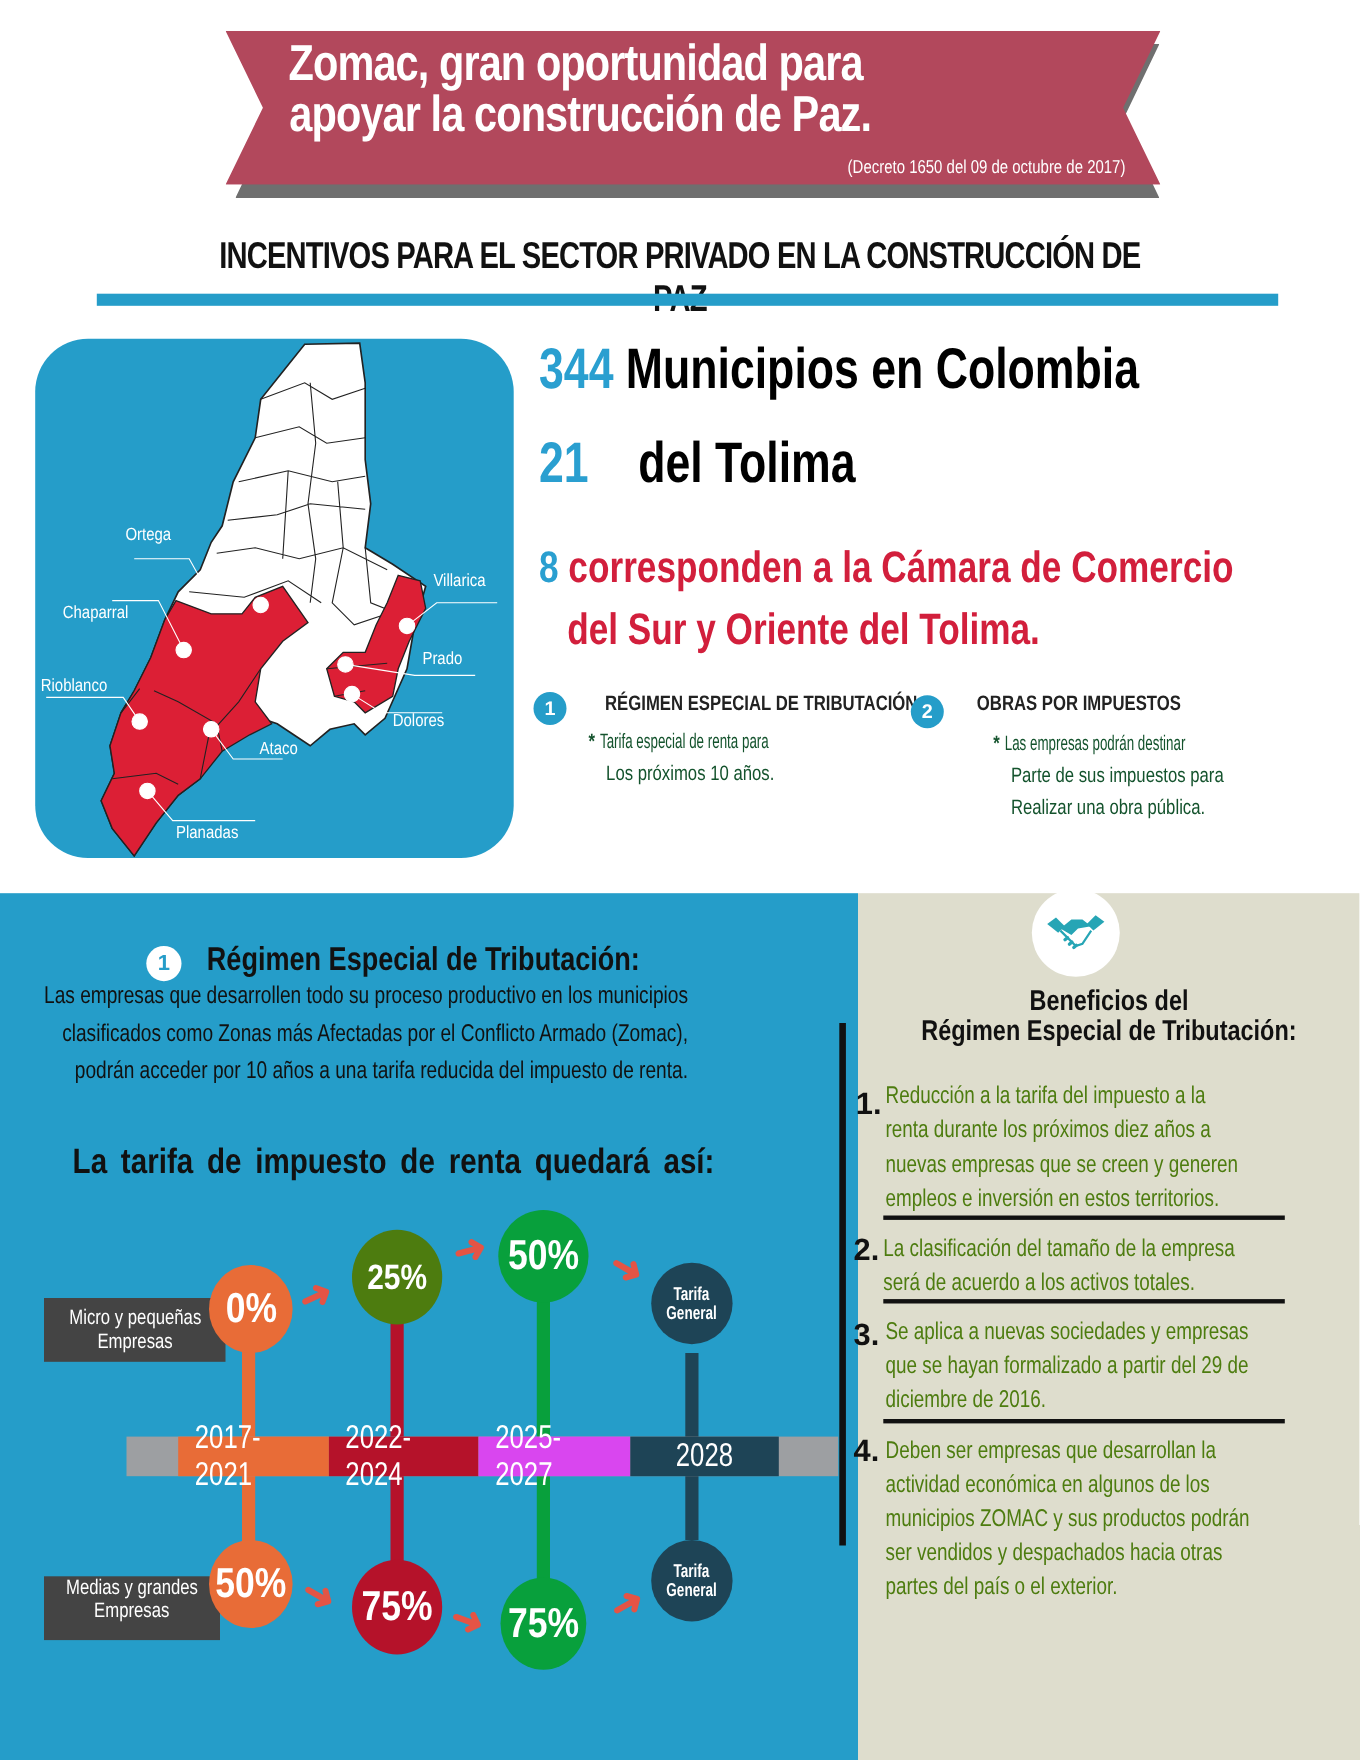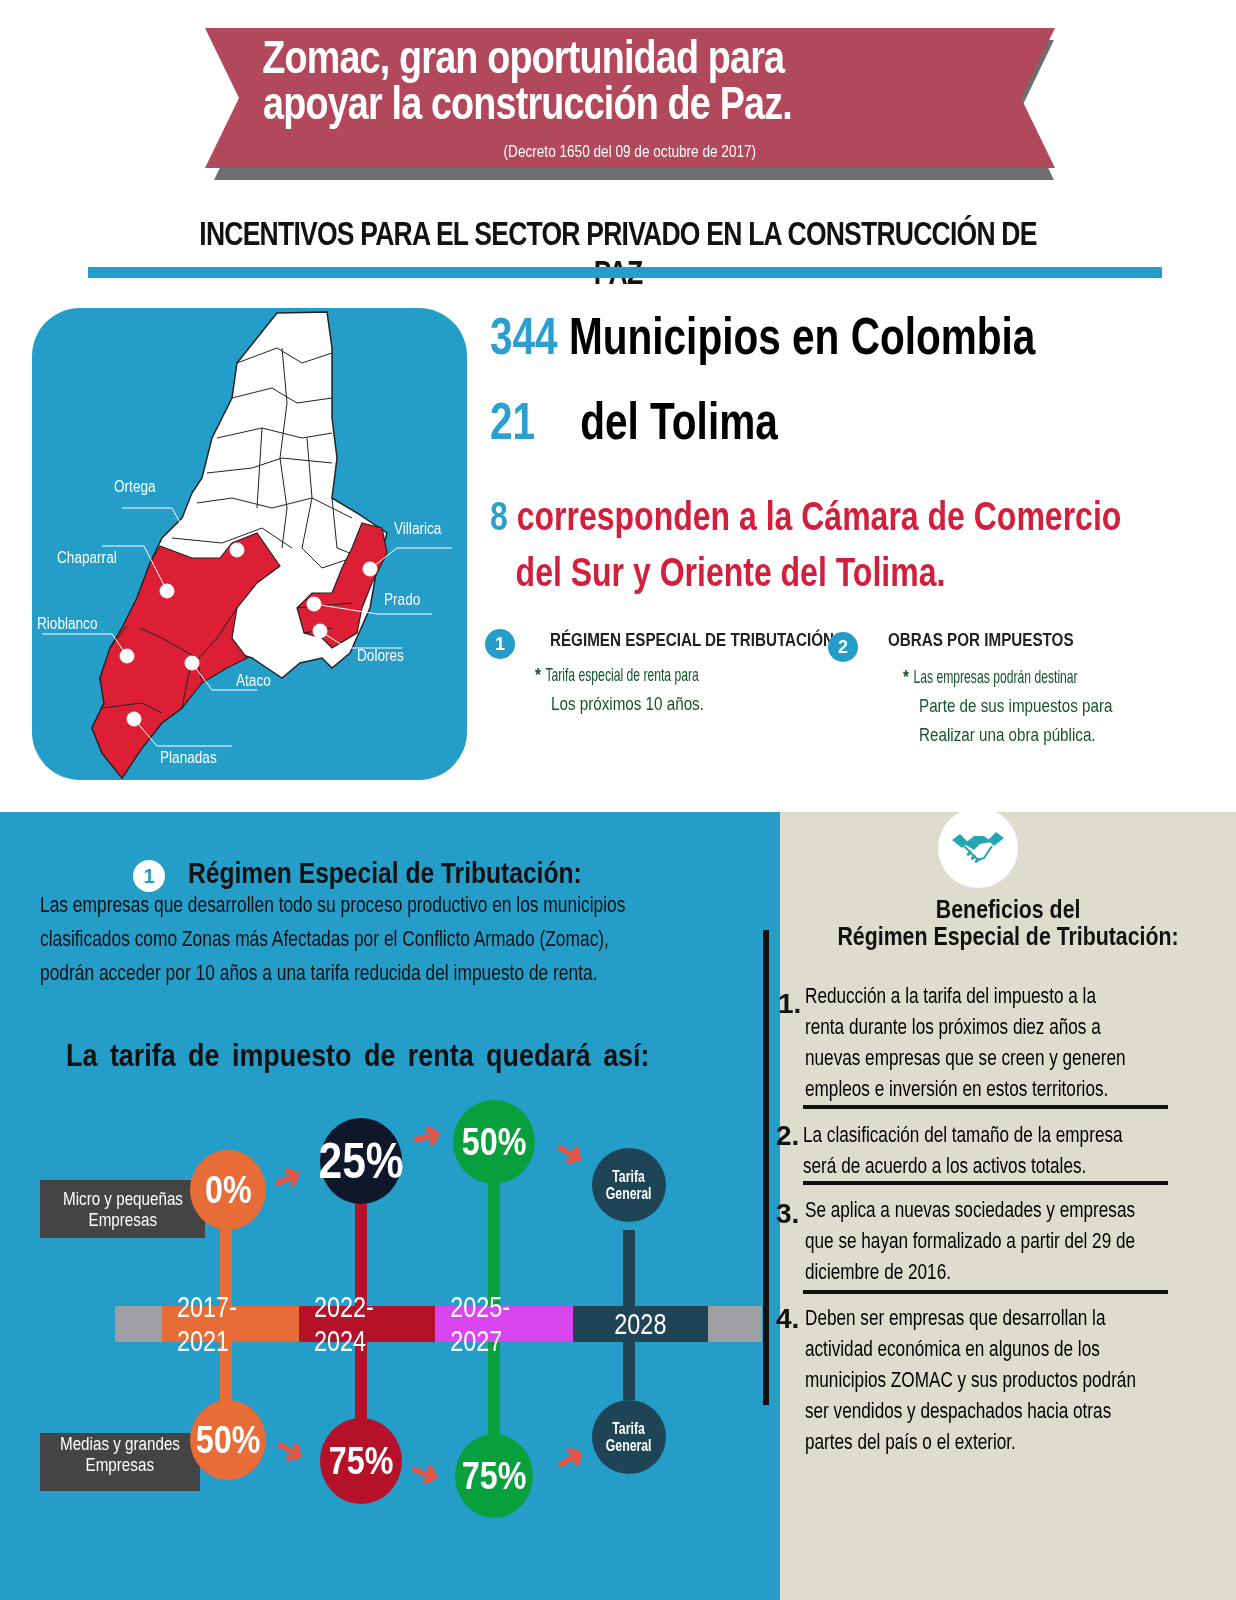--- a/index.html
+++ b/index.html
@@ -8,21 +8,21 @@
   .abs { position: absolute; }
 
   
   .banner-shadow { left: 214px; top: 40px; width: 840px; height: 140px; background: #6f6f6f;
      clip-path: polygon(0 0, 100% 0, 96% 50%, 100% 100%, 0 100%, 4% 50%); }
   .banner { left: 205px; top: 28px; width: 850px; height: 140px; background: #b2485c;
      clip-path: polygon(0 0, 100% 0, 96% 50%, 100% 100%, 0 100%, 4% 50%); }
   .banner-title { left: 205px; top: 34px; width: 850px; color: #fff;
      font-weight: bold; font-size: 46px; line-height: 46px; letter-spacing: -1px; }
   .banner-title span { display: inline-block; transform: scaleX(0.82); }
-  .banner-sub { left: 205px; top: 142px; width: 850px; text-align: center; color: #fff; font-size: 17px; }
+  .banner-sub { left: 205px; top: 142px; width: 850px; text-align: right; color: #fff; font-size: 17px; }
   .banner-sub span { display:inline-block; transform: scaleX(0.8); }
 
   .section-title { left: 80px; top: 214px; width: 1076px; text-align: center; font-weight: bold;
      font-size: 34px; color: #111; letter-spacing: -1px; }
   .section-title span { display:inline-block; transform: scaleX(0.78); }
   .blue-rule { left: 88px; top: 267px; width: 1074px; height: 11px; background: #259dc9; }
 
   
   .map-box { left: 32px; top: 308px; width: 435px; height: 472px; background: #259dc9; border-radius: 48px; overflow: hidden; }
   .map-label { color: #fff; font-weight: normal; font-size: 16px; position: absolute; }
@@ -38,39 +38,39 @@
      font-size: 18px; display: flex; align-items: center; justify-content: center; }
   .inc-title { font-size: 19px; font-weight: bold; color: #222; white-space: nowrap; }
   .inc-title span, .inc-body span { display:inline-block; transform: scaleX(0.8); transform-origin: left; }
   .inc-body { font-size: 19px; color: #14532d; line-height: 29px; white-space: nowrap; }
 
   
   .bottom-blue { left: 0; top: 812px; width: 780px; height: 788px; background: #259dc9; }
   .bottom-beige { left: 780px; top: 812px; width: 456px; height: 788px; background: #deddcd; }
   .reg-title { font-weight: bold; font-size: 30px; color: #111; white-space: nowrap; }
   .reg-title span { display:inline-block; transform: scaleX(0.82); transform-origin: left; }
-  .reg-body { font-size: 22px; line-height: 34px; color: #111; white-space: nowrap; }
+  .reg-body { font-size: 22px; line-height: 34px; color: #111; white-space: nowrap; text-align: right; }
   .reg-body div { transform: scaleX(0.79); transform-origin: left; }
 
   .tarifa-title { font-weight: bold; font-size: 32px; color: #111; white-space: nowrap; }
   .tarifa-title span { display:inline-block; transform: scaleX(0.84); transform-origin: left; word-spacing: 6px; }
 
   .company-label { background: #444; color: #fff; font-size: 19px; line-height: 21px; text-align: center; }
   .company-label span { display:inline-block; transform: scaleX(0.8); }
   .circle { position:absolute; border-radius: 50%; color:#fff; font-weight: bold; display:flex; align-items:center; justify-content:center; text-align:center; }
   .circle span { display:inline-block; transform: scaleX(0.85); }
   .stem { position:absolute; width: 12px; }
   .arrow { position:absolute; color:#e45445; font-size: 36px; font-weight:bold; line-height: 36px; }
   .tl-seg { position:absolute; top: 1306px; height: 36px; color:#fff; font-size: 30px; display:flex; align-items:center; justify-content:center; }
   .tl-seg span { display:inline-block; transform: scaleX(0.78); }
 
   .ben-title { left: 780px; width: 456px; text-align: center; font-weight: bold; font-size: 26px; line-height: 27px; color: #111; }
   .ben-title span { display:inline-block; transform: scaleX(0.82); }
   .ben-num { position:absolute; font-weight: bold; font-size: 28px; color:#111; }
-  .ben-text { position:absolute; font-size: 22px; line-height: 31px; color: #000000; white-space: nowrap; }
+  .ben-text { position:absolute; font-size: 22px; line-height: 31px; color: #4d7c0f; white-space: nowrap; }
   .ben-text div { transform: scaleX(0.78); transform-origin: left; }
   .ben-rule { position:absolute; left: 803px; width: 365px; height: 4px; background: #111; }
 </style>
 </head>
 <body>
 
 <div class="abs banner-shadow"></div>
 <div class="abs banner"></div>
 <div class="abs banner-title">
   <span>Zomac, gran oportunidad para</span><br>
@@ -187,21 +187,21 @@
     <span>2028</span>
   </div>
 
 <div class="abs company-label" style="left:40px;top:1180px;width:165px;height:58px;padding-top:8px">
   <span>Micro y pequeñas</span><br><span>Empresas</span>
 </div>
 <div class="circle" style="left:190px;top:1150px;width:76px;height:80px;background:#e86c37;font-size:38px">
     <span>0%</span>
   </div>
 <div class="arrow" style="left:272px;top:1160px;transform:rotate(-25deg)">➜</div>
-<div class="circle" style="left:320px;top:1118px;width:82px;height:86px;background:#0f172a;font-size:50px">
+<div class="circle" style="left:320px;top:1118px;width:82px;height:86px;background:#4d7c0f;font-size:32px">
     <span>25%</span>
   </div>
 <div class="arrow" style="left:412px;top:1118px;transform:rotate(-15deg)">➜</div>
 <div class="circle" style="left:453px;top:1100px;width:82px;height:84px;background:#08a03c;font-size:38px">
     <span>50%</span>
   </div>
 <div class="arrow" style="left:555px;top:1135px;transform:rotate(30deg)">➜</div>
 <div class="circle" style="left:592px;top:1148px;width:74px;height:74px;background:#1e4456;font-size:17px;line-height:17px">
   <span><span>Tarifa</span><br><span>General</span></span>
 </div>

